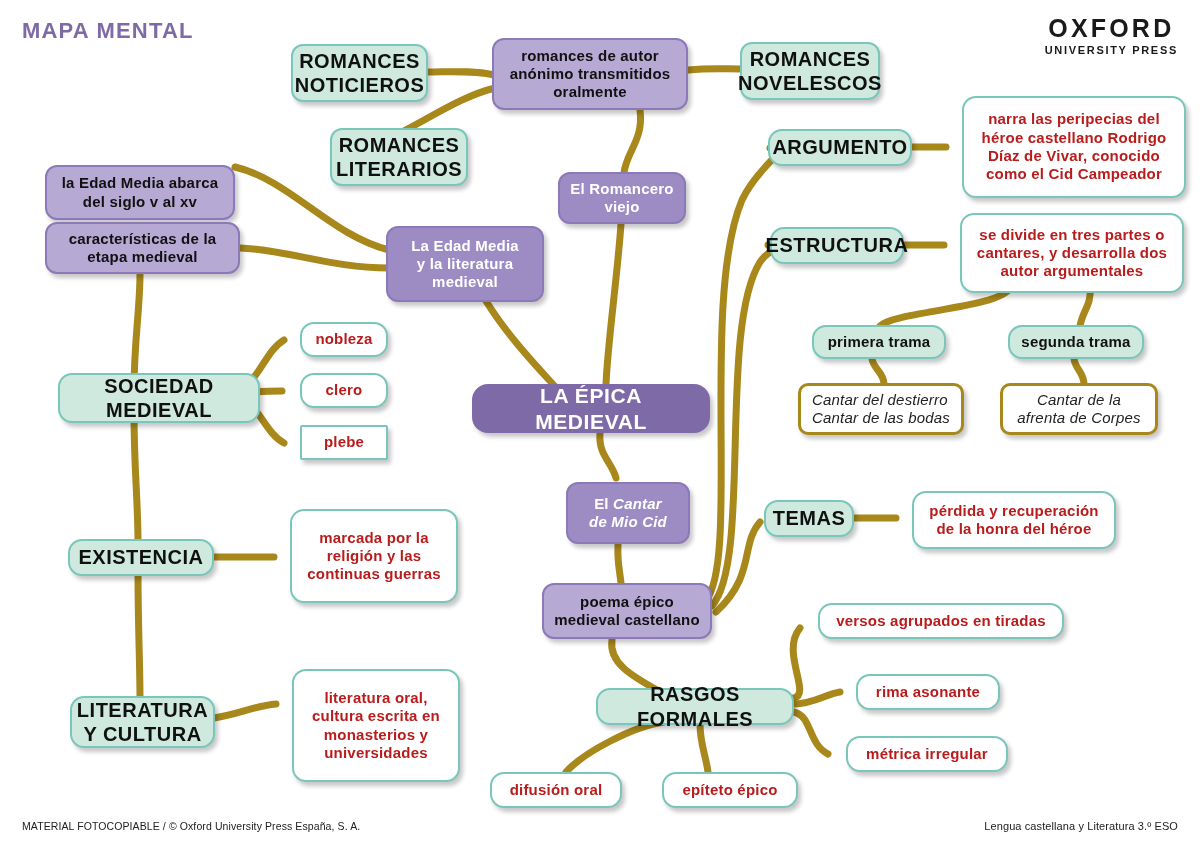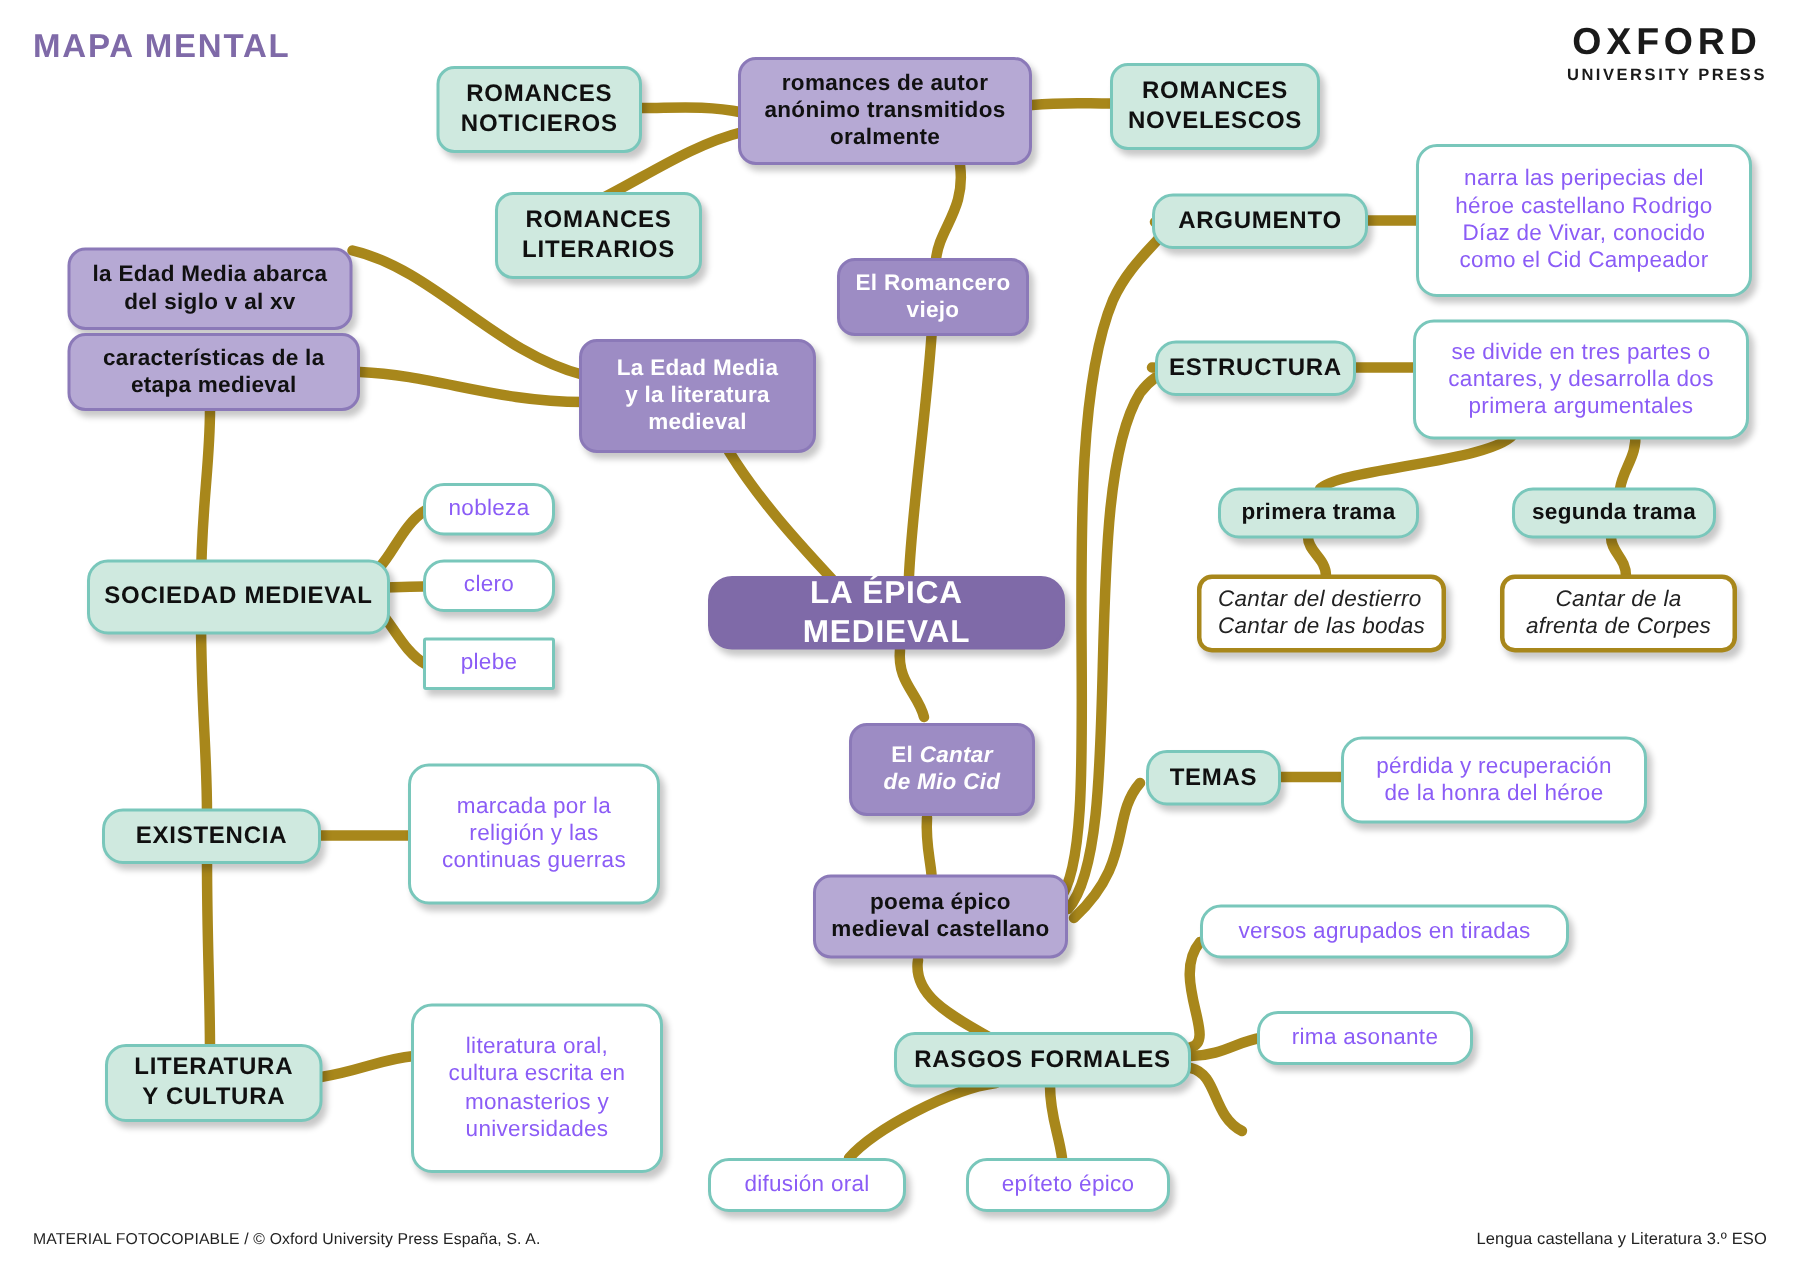--- a/index.html
+++ b/index.html
@@ -34,26 +34,26 @@
   .n-purple-dark{
     background:#9d8cc4;border:2px solid #8b79b8;color:#ffffff;
     font-weight:700;font-size:15px;
   }
   .n-center{
     background:#7f6aa8;border:2px solid #7f6aa8;color:#ffffff;
     font-weight:700;font-size:21px;letter-spacing:.6px;border-radius:16px;
   }
   .n-teal-fill{
     background:#cfe9df;border:2px solid #79c7bb;color:#101010;
-    font-weight:700;font-size:16px;letter-spacing:.5px;
+    font-weight:700;font-size:20px;letter-spacing:.5px;
   }
   .n-teal-fill.small{font-size:15px;font-weight:700;letter-spacing:.2px;}
   .n-white-teal{
-    background:#ffffff;border:2.5px solid #79c7bb;color:#8b5cf6;
-    font-weight:400;font-size:15px;
+    background:#ffffff;border:2.5px solid #79c7bb;color:#b91c1c;
+    font-weight:700;font-size:15px;margin-left:18px;
   }
   .n-white-gold{
     background:#ffffff;border:3px solid #a8871b;color:#222222;
     font-weight:400;font-size:15px;font-style:italic;
   }
   .ital{font-style:italic;}
 
   
   #title{
     position:absolute;left:22px;top:18px;
@@ -271,21 +271,21 @@
   </div>
 
   <div class="node n-teal-fill" style="left:770px;top:227px;width:134px;height:37px;border-radius:14px;">
     <span>ESTRUCTURA</span>
   </div>
 
   <div class="node n-white-teal" style="left:942px;top:213px;width:224px;height:80px;border-radius:14px;">
     <div>
       <div>se divide en tres partes o</div>
       <div>cantares, y desarrolla dos</div>
-      <div>primera argumentales</div>
+      <div>autor argumentales</div>
     </div>
   </div>
 
   <div class="node n-teal-fill small" style="left:812px;top:325px;width:134px;height:34px;border-radius:14px;">
     <span>primera trama</span>
   </div>
 
   <div class="node n-teal-fill small" style="left:1008px;top:325px;width:136px;height:34px;border-radius:14px;">
     <span>segunda trama</span>
   </div>
@@ -320,20 +320,23 @@
   </div>
 
   <div class="node n-white-teal" style="left:800px;top:603px;width:246px;height:36px;border-radius:14px;">
     <span>versos agrupados en tiradas</span>
   </div>
 
   <div class="node n-white-teal" style="left:838px;top:674px;width:144px;height:36px;border-radius:14px;justify-content:center;">
     <span>rima asonante</span>
   </div>
 
+  <div class="node n-white-teal" style="left:828px;top:736px;width:162px;height:36px;border-radius:14px;">
+    <span>métrica irregular</span>
+  </div>
 
   <div class="node n-white-teal" style="left:472px;top:772px;width:132px;height:36px;border-radius:14px;">
     <span>difusión oral</span>
   </div>
 
   <div class="node n-white-teal" style="left:644px;top:772px;width:136px;height:36px;border-radius:14px;">
     <span>epíteto épico</span>
   </div>
 
   <div id="foot-left">MATERIAL FOTOCOPIABLE / © Oxford University Press España, S. A.</div>

